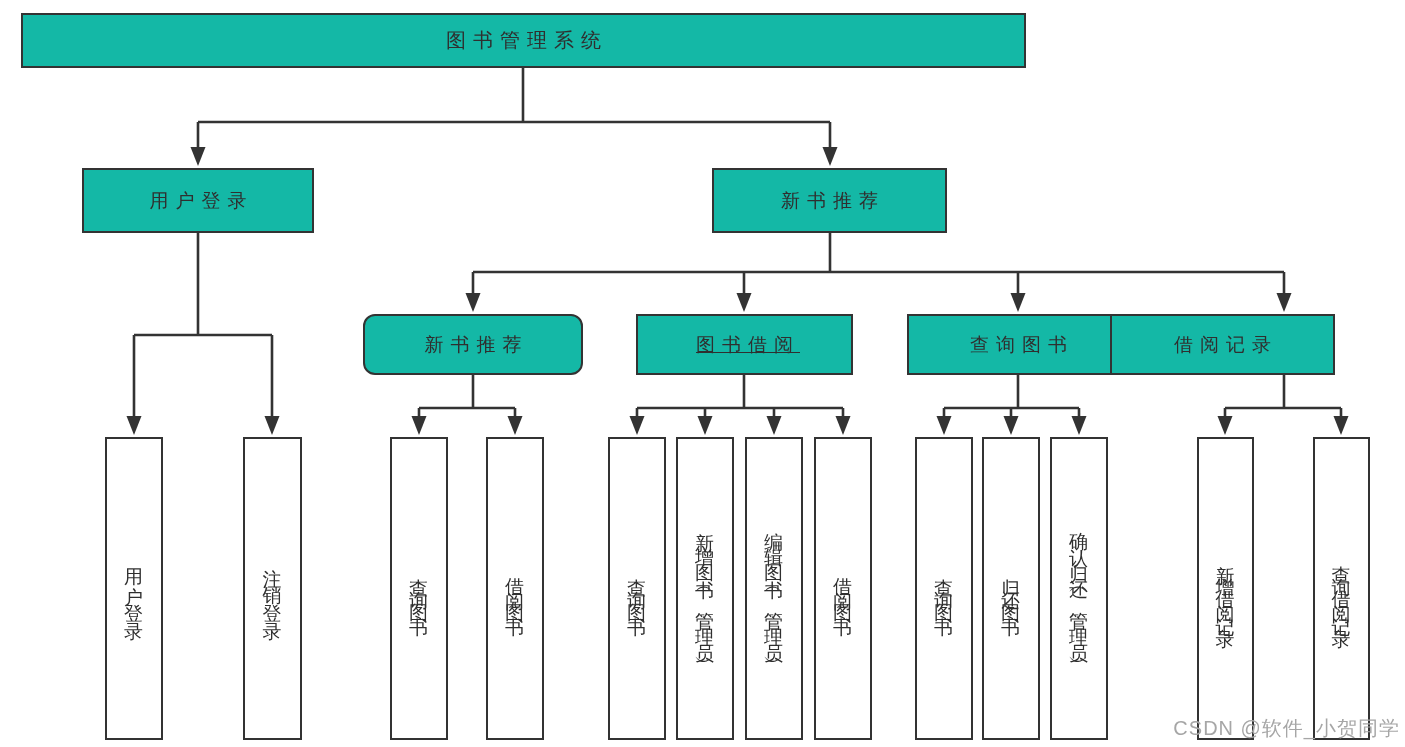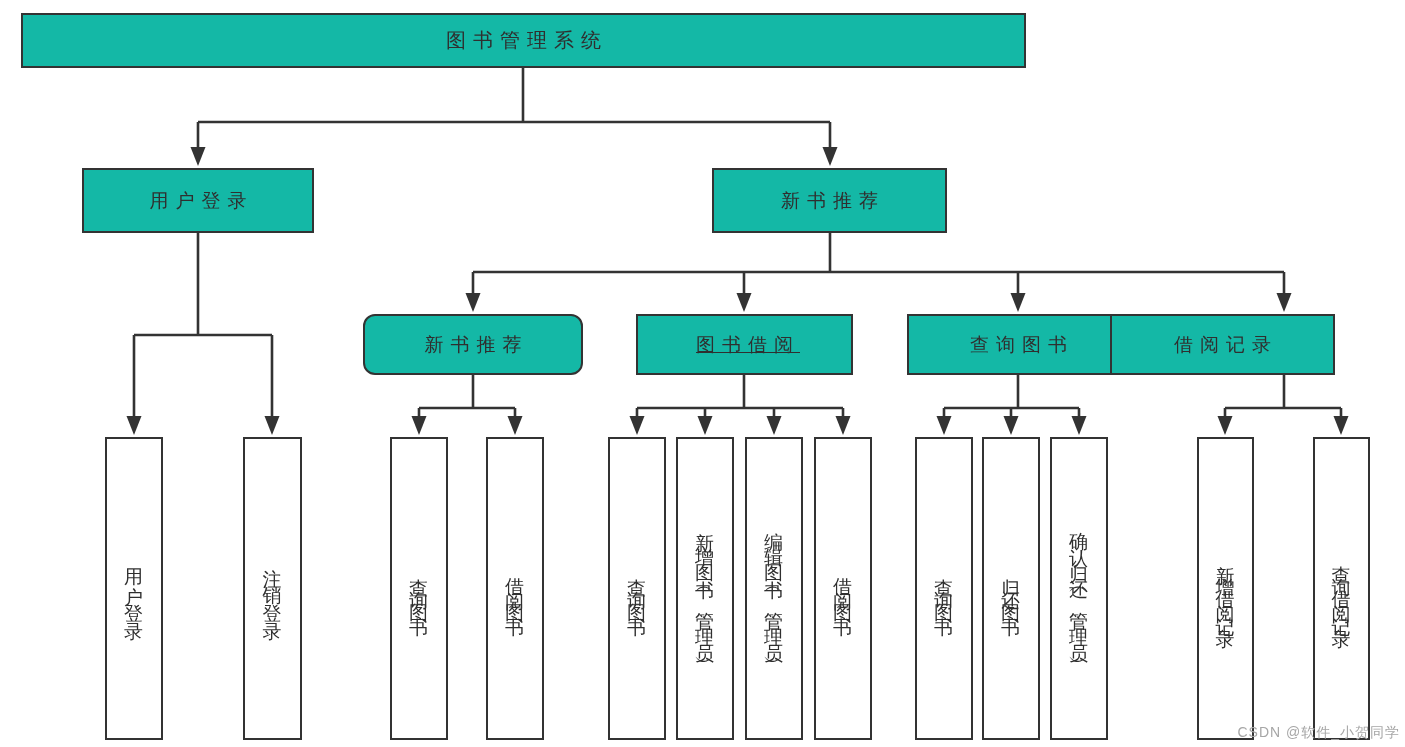--- a/index.html
+++ b/index.html
@@ -34,21 +34,21 @@
     font-size:19px;
     writing-mode:vertical-rl;
     text-orientation:mixed;
     letter-spacing:13px;
     line-height:1;
   }
   .leaf-long{letter-spacing:16px;}
   .watermark{
     position:absolute;
     right:5px;bottom:5px;
-    font-size:14px;
+    font-size:20px;
     color:#a6a6a6;
     letter-spacing:1px;
     z-index:20;
     white-space:nowrap;
   }
   svg path{stroke:#333;stroke-width:2.6;fill:none;}
   svg polygon{fill:#333;stroke:none;}
 </style>
 </head>
 <body>

